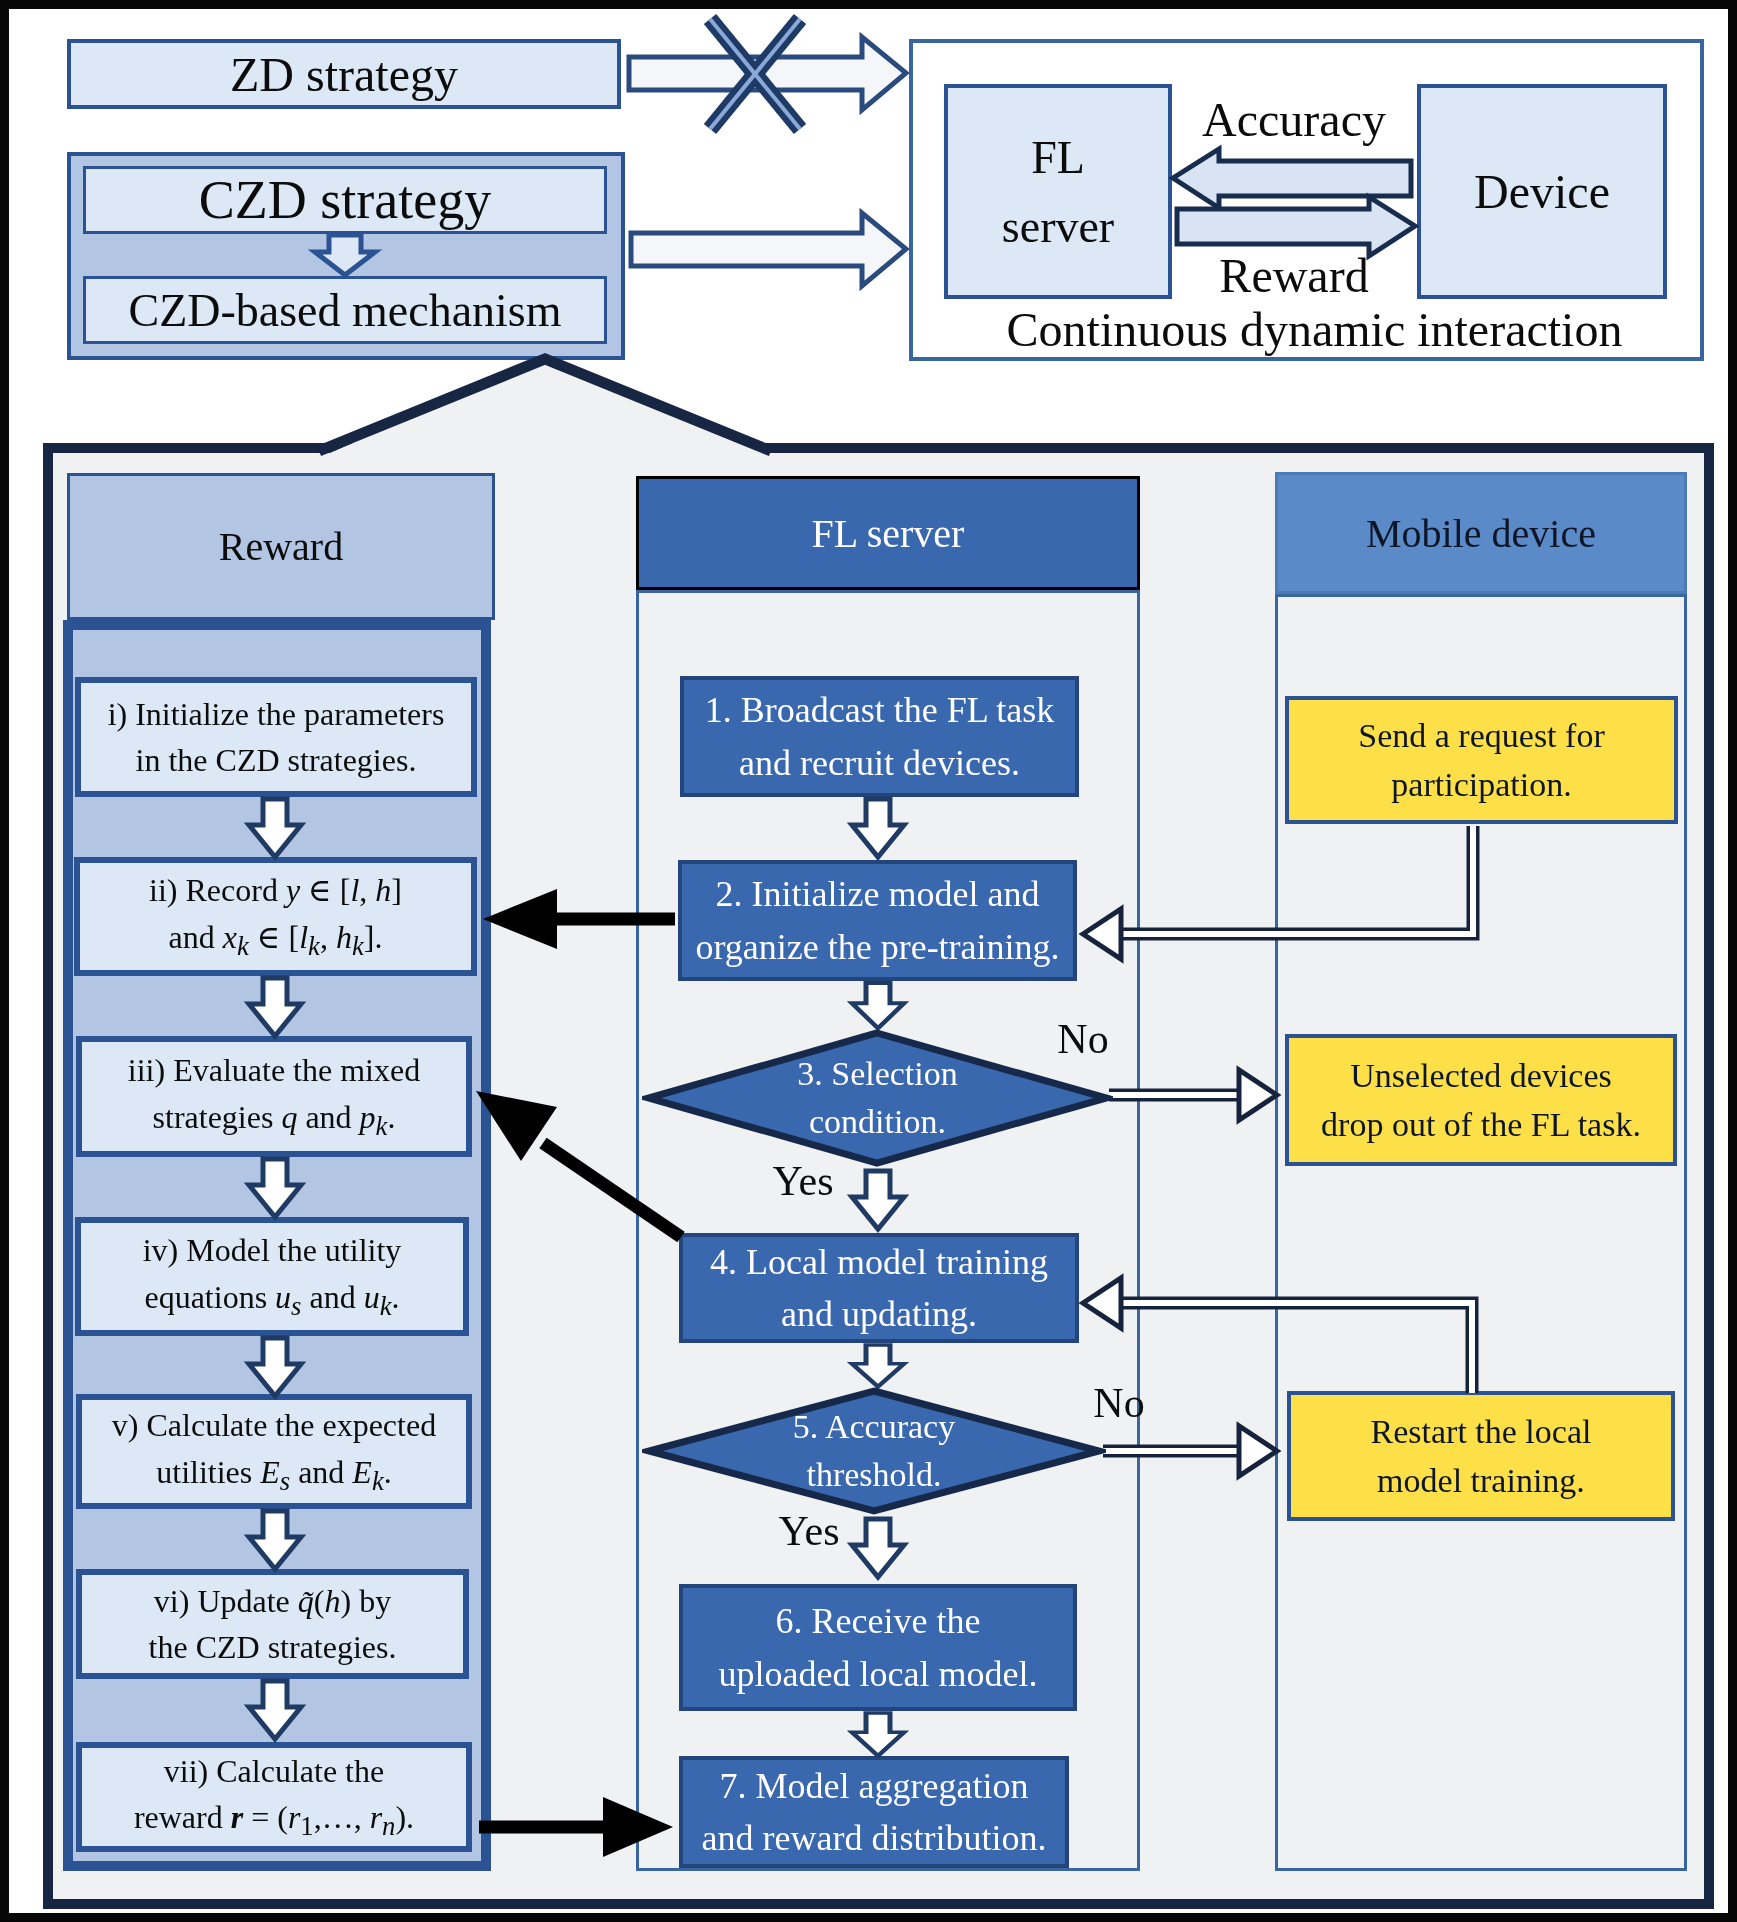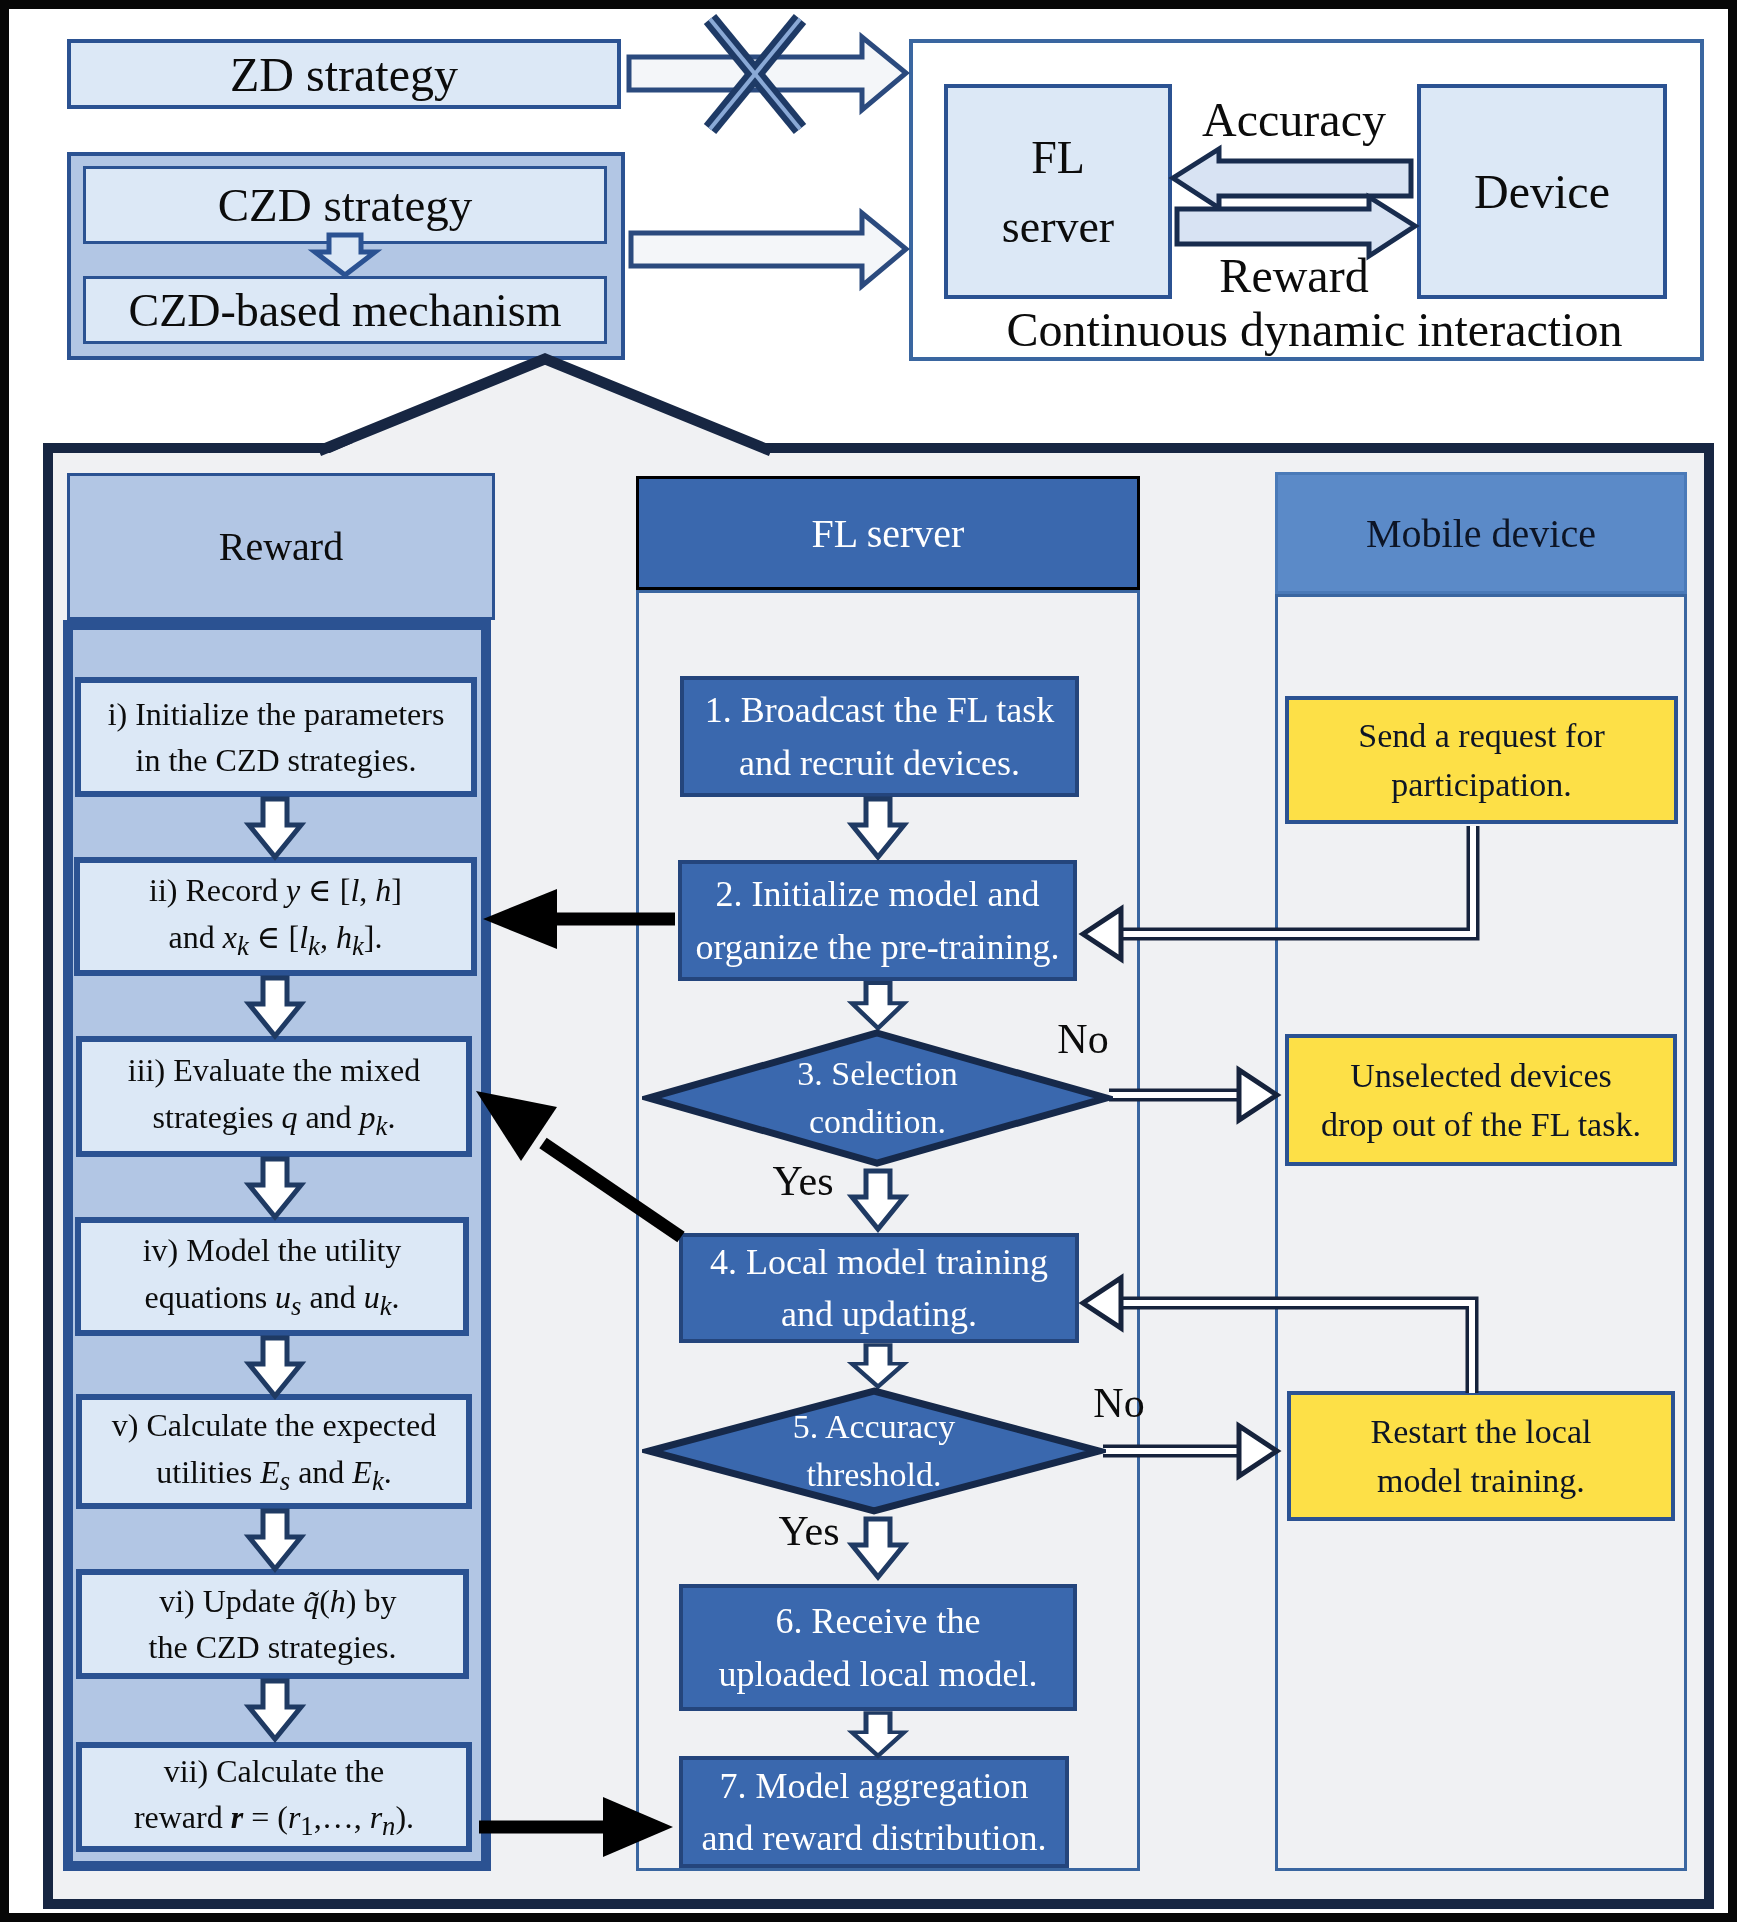--- a/index.html
+++ b/index.html
@@ -31,21 +31,21 @@
 </head>
 <body>
 
 <div class="canvas">
 
   <div class="abs box cc" style="left:58px;top:30px;width:554px;height:70px;font-size:48px;">
     <span>ZD strategy</span>
   </div>
 
   <div class="abs" style="left:58px;top:143px;width:558px;height:208px;background:#b2c6e4;border:4px solid #2b5292;z-index:1;"></div>
-  <div class="abs box cc" style="left:74px;top:157px;width:524px;height:78px;font-size:47px;border-width:3px;z-index:2;">
+  <div class="abs box cc" style="left:74px;top:157px;width:524px;height:68px;font-size:54px;border-width:3px;z-index:2;">
     <span>CZD strategy</span>
   </div>
   <div class="abs box cc" style="left:74px;top:267px;width:524px;height:68px;font-size:46px;border-width:3px;z-index:2;">
     <span>CZD-based mechanism</span>
   </div>
 
   <div class="abs" style="left:900px;top:30px;width:795px;height:322px;background:#ffffff;border:4px solid #3a66a0;z-index:1;"></div>
   <div class="abs box cc" style="left:935px;top:75px;width:228px;height:215px;font-size:46px;line-height:1.5;z-index:2;">
     <span>FL<br>server</span>
   </div>
@@ -86,21 +86,21 @@
     </div>
   <div class="abs step cc" style="left:67px;top:1027px;width:396px;height:121px;">
     <span>iii) Evaluate the mixed<br>strategies <i>q</i> and <i>p<sub>k</sub></i>.</span>
     </div>
   <div class="abs step cc" style="left:66px;top:1208px;width:394px;height:119px;">
     <span>iv) Model the utility<br>equations <i>u<sub>s</sub></i> and <i>u<sub>k</sub></i>.</span>
     </div>
   <div class="abs step cc" style="left:67px;top:1385px;width:396px;height:115px;">
     <span>v) Calculate the expected<br>utilities <i>E<sub>s</sub></i> and <i>E<sub>k</sub></i>.</span>
     </div>
-  <div class="abs step cc" style="left:67px;top:1560px;width:393px;height:110px;text-align:right;">
+  <div class="abs step cc" style="left:67px;top:1560px;width:393px;height:110px;">
     <span>vi) Update <i>q̃</i>(<i>h</i>) by<br>the CZD strategies.</span>
     </div>
   <div class="abs step cc" style="left:67px;top:1733px;width:396px;height:110px;">
     <span>vii) Calculate the<br>reward <b><i>r</i></b> = (<i>r</i><sub>1</sub>,…, <i>r<sub>n</sub></i>).</span>
     </div>
 
   <div class="abs flbox cc" style="left:671px;top:667px;width:399px;height:121px;">
     <span>1. Broadcast the FL task<br>and recruit devices.</span>
     </div>
   <div class="abs flbox cc" style="left:669px;top:851px;width:399px;height:121px;">

